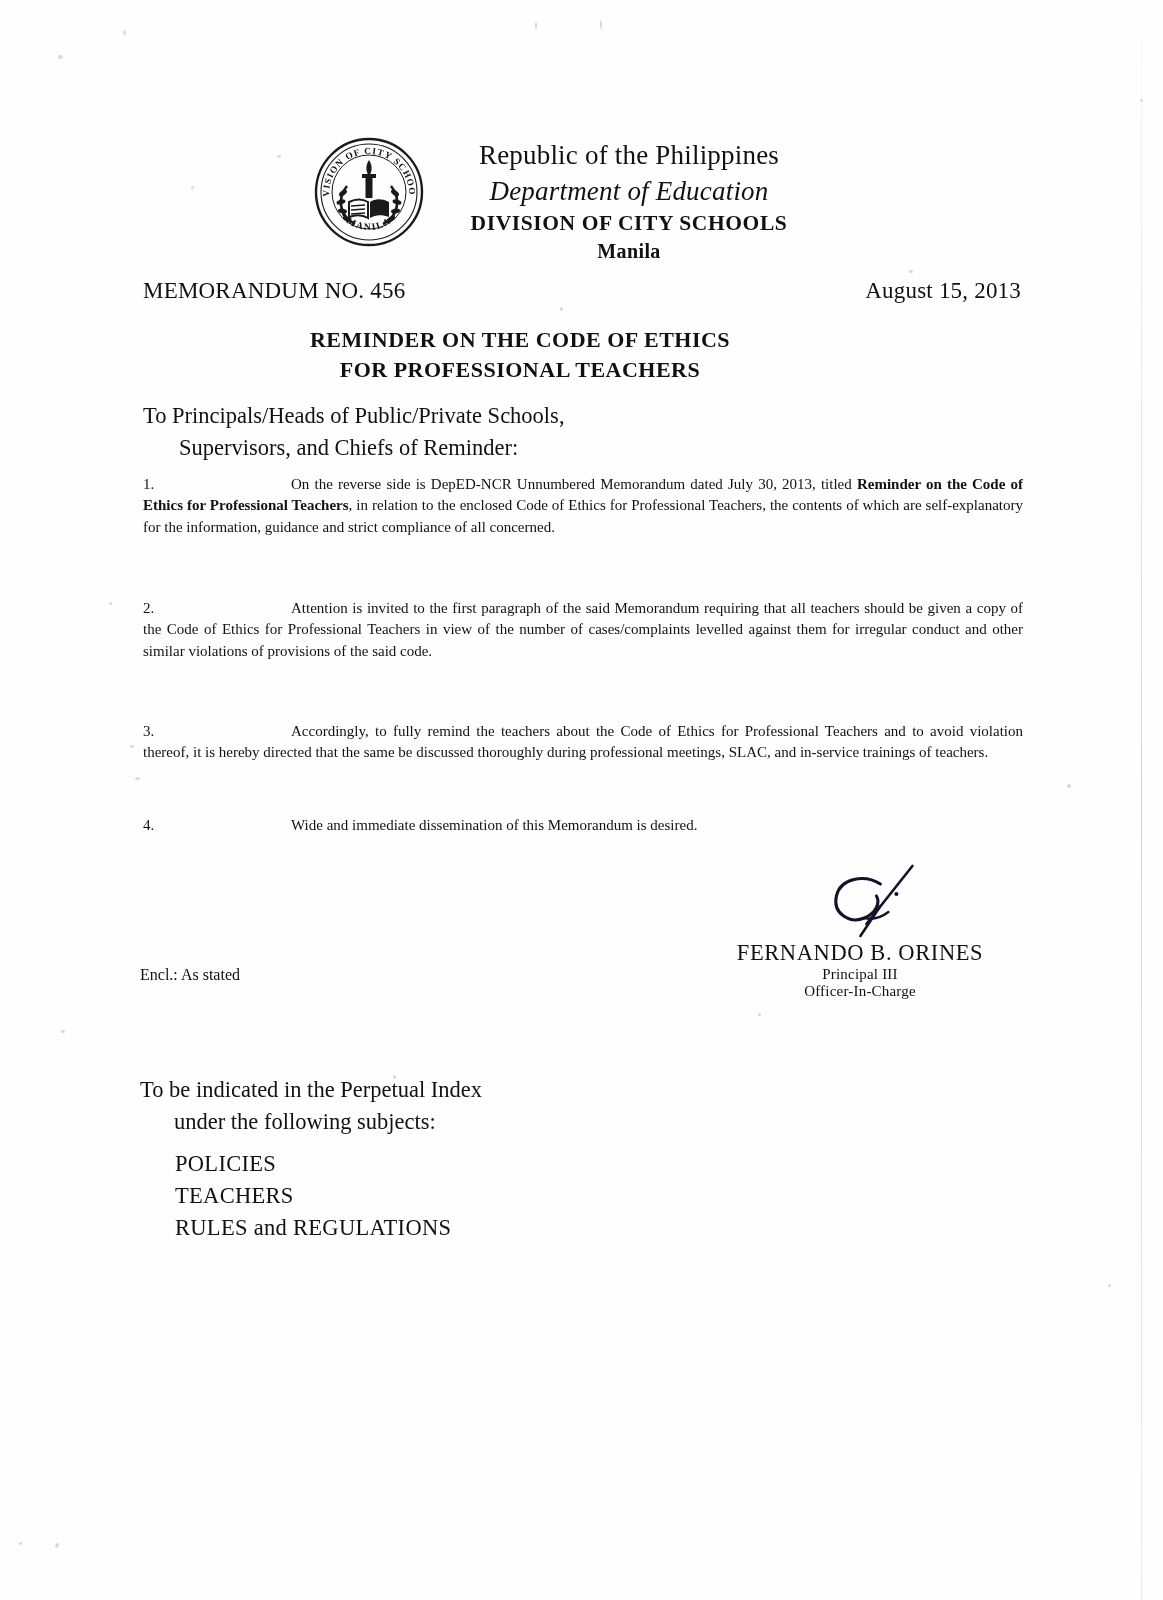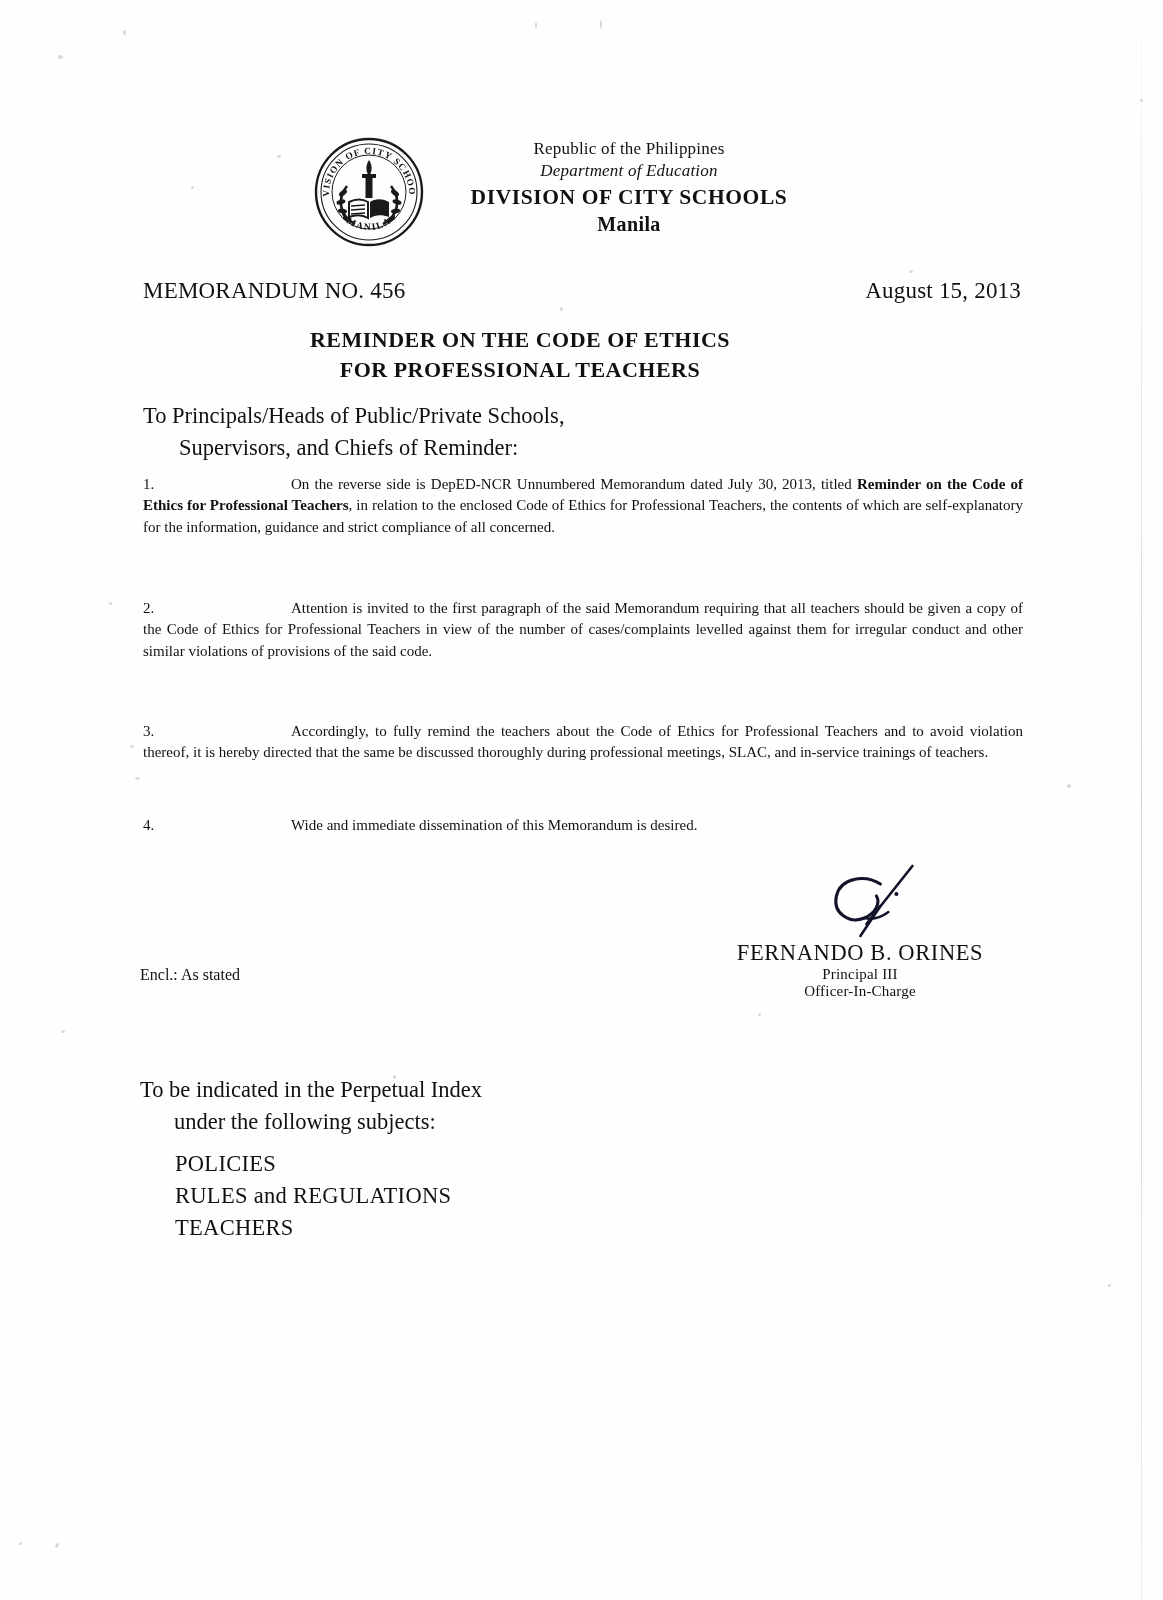--- a/index.html
+++ b/index.html
@@ -63,21 +63,21 @@
     margin-top: 4px;
   }
   .seal svg { display:block; }
 
   .lh-text {
     padding-top: 6px;
     text-align: center;
     line-height: 1.32;
   }
   .lh-line1, .lh-line2, .lh-line3 {
-    font-size: 17px;
+    font-size: 27px;
     letter-spacing: .2px;
     white-space: nowrap;
   }
   .lh-line2 { font-style: italic; }
   .lh-div {
     font-size: 21.5px;
     font-weight: bold;
     letter-spacing: .6px;
     white-space: nowrap;
   }
@@ -327,18 +327,18 @@
 
     <div class="encl">Encl.:  As stated</div>
 
     <div class="index-note">
       <div>To be indicated in the Perpetual Index</div>
       <div class="l2">under the following subjects:</div>
     </div>
 
     <div class="subjects">
       <div>POLICIES</div>
+      <div>TEACHERS</div>
       <div>RULES and REGULATIONS</div>
-      <div>TEACHERS</div>
     </div>
 
   </div>
 </div>
 
 </body></html>

